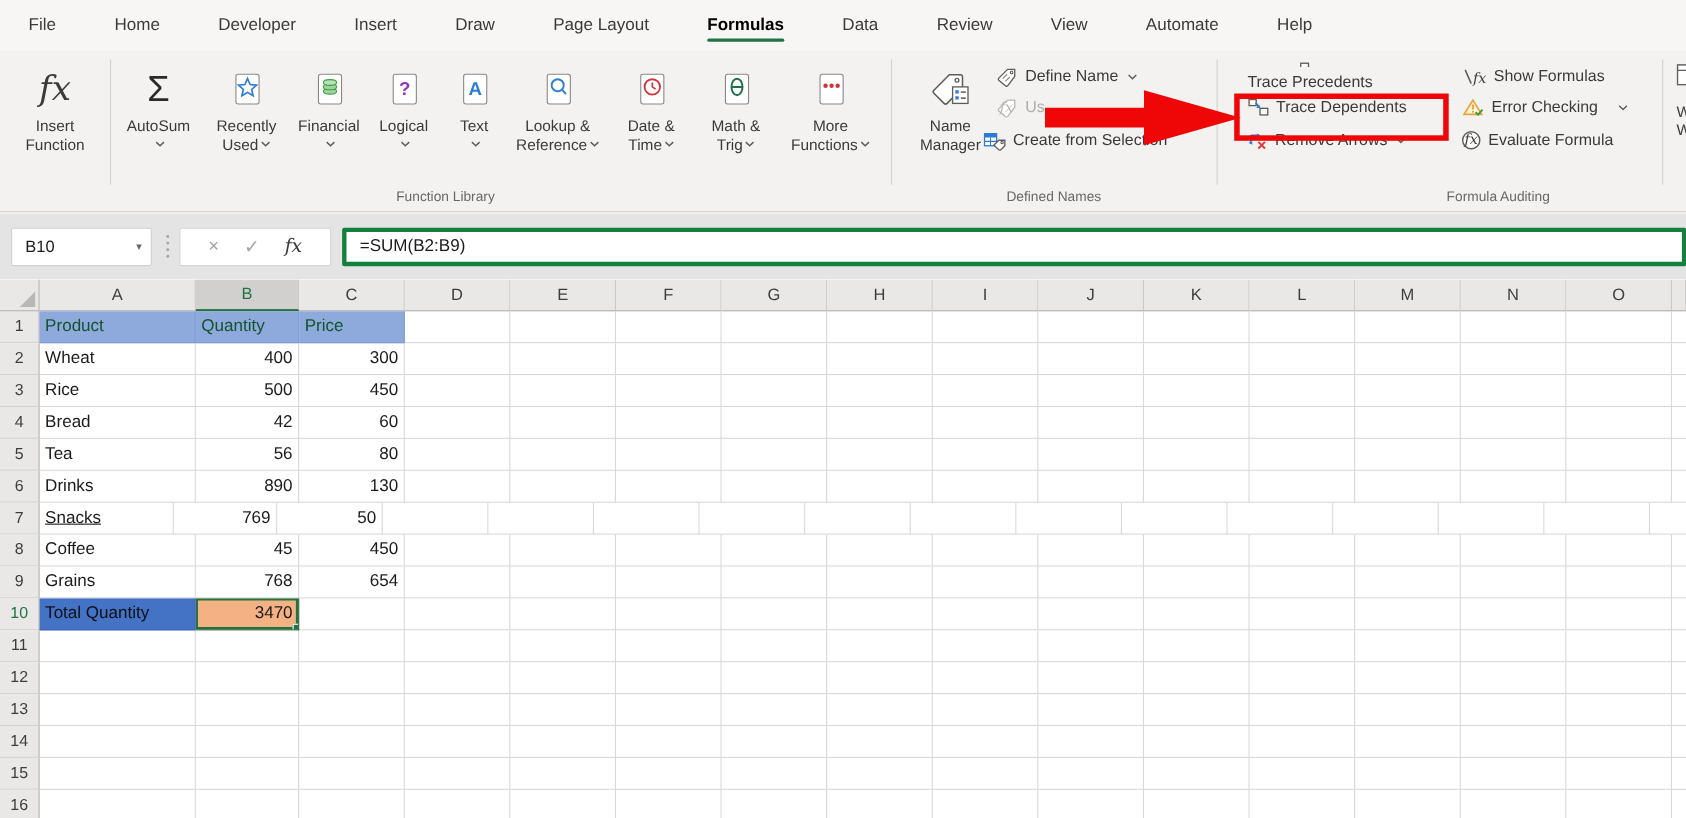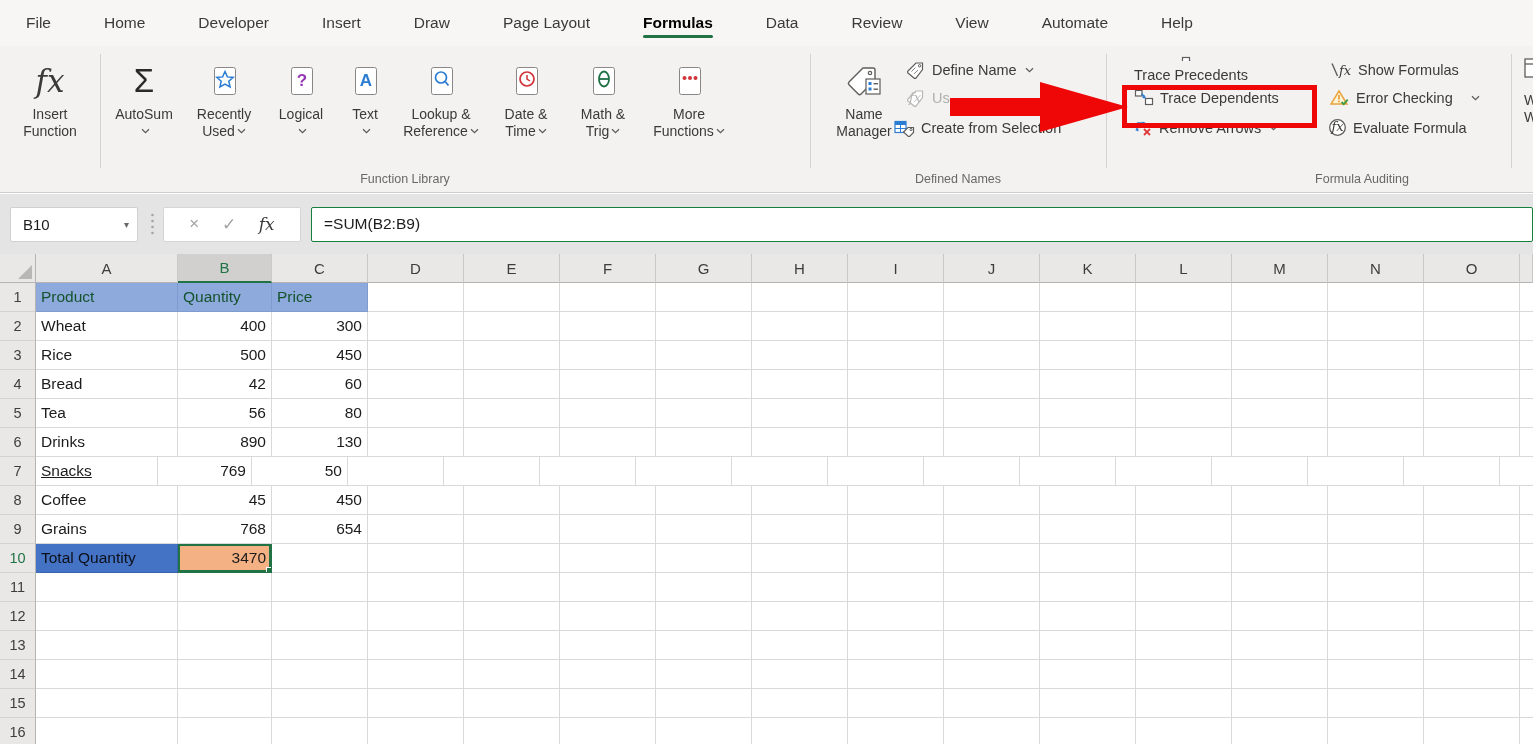--- a/index.html
+++ b/index.html
@@ -54,21 +54,21 @@
   .namebox { width:128px; height:35px; background:#fff; border:1px solid #d2d0ce; border-radius:2px;
     margin-left:10px; display:flex; align-items:center; padding:0 8px 0 12px; font-size:15px; color:#1b1b1b; }
   .namebox .nbtxt { flex:1; }
   .nb-caret { font-size:10px; color:#6a6866; }
   .grip { margin:0 8px 0 12px; }
   .fbtns { width:138px; height:35px; background:#fff; border:1px solid #d8d6d4; border-radius:2px;
     display:flex; align-items:center; justify-content:space-around; padding:0 14px; }
   .fbx { color:#a5a3a1; font-size:17px; }
   .fbc { color:#a5a3a1; font-size:17px; }
   .fbfx { font:italic 17px "DejaVu Serif", serif; color:#3b3a39; }
-  .finput { flex:1; height:35px; background:#fff; border:1px solid #15803d; border-radius:2px;
+  .finput { flex:1; height:35px; background:#fff; border:4px solid #15803d; border-radius:2px;
     margin:0 0 0 10px; display:flex; align-items:center; padding-left:12px; font-size:15.5px; color:#1b1b1b; }
 
   
   #grid { position:absolute; top:254px; left:0; right:0; bottom:0; overflow:hidden; background:#fff; }
   .g-hrow { display:flex; height:29px; }
   .g-corner { width:36px; background:#e9e8e6; border-right:1px solid #b6b4b2; border-bottom:1px solid #b6b4b2; position:relative; }
   .g-corner::after { content:""; position:absolute; right:3px; bottom:3px;
     border-left:14px solid transparent; border-bottom:14px solid #b9b7b5; }
   .g-h { background:#e9e8e6; border-right:1px solid #cbc9c7; border-bottom:1px solid #b6b4b2;
     font-size:15px; color:#3f3d3b; display:flex; align-items:center; justify-content:center; }
@@ -135,20 +135,34 @@
         <svg width="30" height="31">
             <rect x="5.5" y="1.5" width="21" height="27" rx="2" fill="#fff" stroke="#8a8886"></rect>
         <path d="M16 5.5 l2.4 5.4 5.8 .5 -4.4 3.9 1.3 5.7 -5.1 -3 -5.1 3 1.3 -5.7 -4.4 -3.9 5.8 -.5 z" fill="none" stroke="#2b7cd3" stroke-width="1.5"></path>
           </svg>
         </div>
       <div class="blbl"><span>Recently</span><br>
         <span>Used</span><svg class="chev" width="9" height="6">
             <path d="M1 1.2 L4.5 4.6 L8 1.2" stroke="#5f5d5b" stroke-width="1.3" fill="none"></path>
           </svg></div>
     </div>
+    <div class="bbtn" style="width:66px">
+      <div class="bicon">
+        <svg width="30" height="31">
+            <rect x="5.5" y="1.5" width="21" height="27" rx="2" fill="#fff" stroke="#8a8886"></rect>
+        <ellipse cx="16" cy="17" rx="6" ry="2.6" fill="#9ed49e" stroke="#3f9c3f"></ellipse>
+        <ellipse cx="16" cy="13" rx="6" ry="2.6" fill="#9ed49e" stroke="#3f9c3f"></ellipse>
+        <ellipse cx="16" cy="9" rx="6" ry="2.6" fill="#b8e3b8" stroke="#3f9c3f"></ellipse>
+          </svg>
+        </div>
+      <div class="blbl"><span>Financial</span><br>
+        <span></span><svg class="chev" width="9" height="6">
+            <path d="M1 1.2 L4.5 4.6 L8 1.2" stroke="#5f5d5b" stroke-width="1.3" fill="none"></path>
+          </svg></div>
+    </div>
     <div class="bbtn" style="width:70px">
       <div class="bicon">
         <svg width="30" height="31">
             <rect x="5.5" y="1.5" width="21" height="27" rx="2" fill="#fff" stroke="#8a8886"></rect>
         <text x="16" y="20" text-anchor="middle" font-size="17" font-weight="bold" fill="#9637b5">?</text>
           </svg>
         </div>
       <div class="blbl"><span>Logical</span><br>
         <span></span><svg class="chev" width="9" height="6">
             <path d="M1 1.2 L4.5 4.6 L8 1.2" stroke="#5f5d5b" stroke-width="1.3" fill="none"></path>

